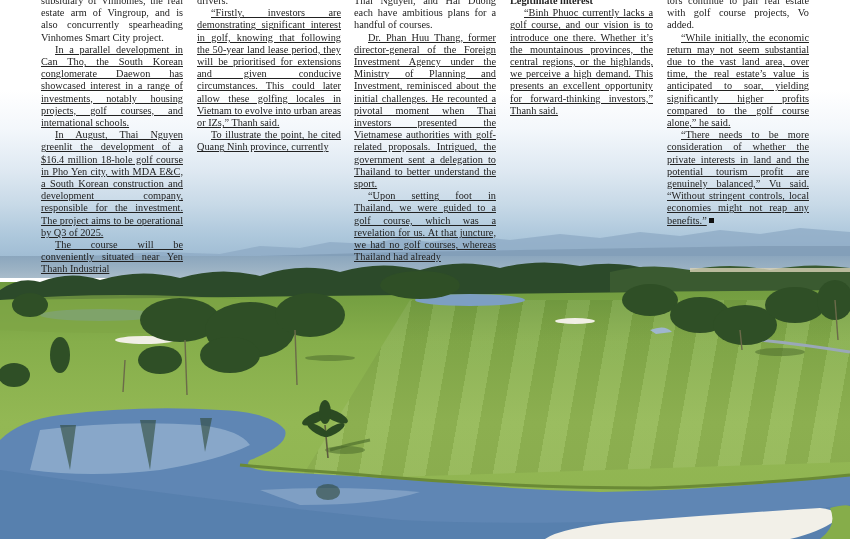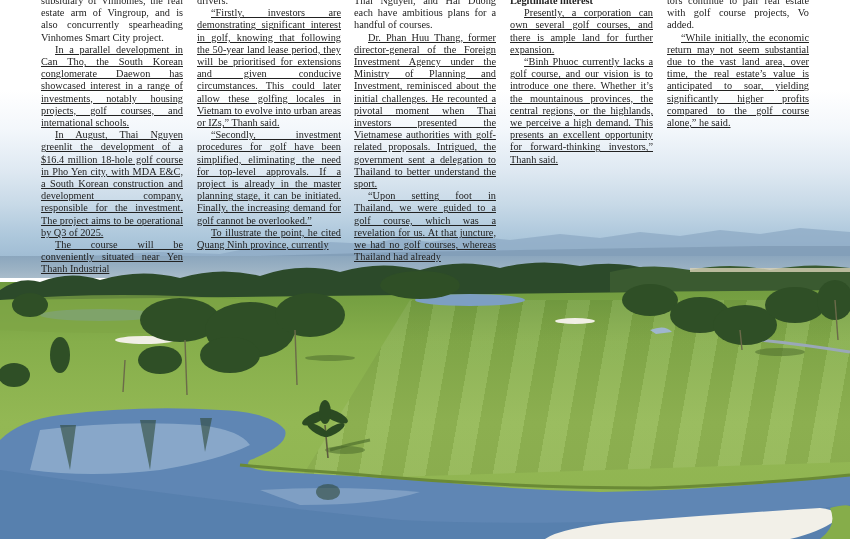--- a/index.html
+++ b/index.html
@@ -151,34 +151,33 @@
   <div class="col c1">
     <p>subsidiary of Vinhomes, the real estate arm of Vingroup, and is also concurrently spearheading Vinhomes Smart City project.</p>
     <p class="ind">In a parallel development in Can Tho, the South Korean conglomerate Daewon has showcased interest in a range of investments, notably housing projects, golf courses, and international schools.</p>
     <p class="ind">In August, Thai Nguyen greenlit the development of a $16.4 million 18-hole golf course in Pho Yen city, with MDA E&amp;C, a South Korean construction and development company, responsible for the investment. The project aims to be operational by Q3 of 2025.</p>
     <p class="ind">The course will be conveniently situated near Yen Thanh Industrial</p>
   </div>
 
   <div class="col c2">
     <p>drivers.</p>
     <p class="ind">“Firstly, investors are demonstrating significant interest in golf, knowing that following the 50-year land lease period, they will be prioritised for extensions and given conducive circumstances. This could later allow these golfing locales in Vietnam to evolve into urban areas or IZs,” Thanh said.</p>
-    <p class="ind">“Secondly, investment procedures for golf have been simplified, eliminating the need for top-level approvals. If a project is already in the master planning stage, it can be initiated. Finally, the increasing demand for golf cannot be overlooked.”</p>
     <p class="ind">To illustrate the point, he cited Quang Ninh province, currently</p>
   </div>
 
   <div class="col c3">
     <p>Thai Nguyen, and Hai Duong each have ambitious plans for a handful of courses.</p>
     <p class="ind">Dr. Phan Huu Thang, former director-general of the Foreign Investment Agency under the Ministry of Planning and Investment, reminisced about the initial challenges. He recounted a pivotal moment when Thai investors presented the Vietnamese authorities with golf-related proposals. Intrigued, the government sent a delegation to Thailand to better understand the sport.</p>
     <p class="ind">“Upon setting foot in Thailand, we were guided to a golf course, which was a revelation for us. At that juncture, we had no golf courses, whereas Thailand had already</p>
   </div>
 
   <div class="col c4">
     <p class="head">Legitimate interest</p>
-    <p class="ind">Presently, a corporation can own several golf courses, and there is ample land for further expansion.</p>
     <p class="ind">“Binh Phuoc currently lacks a golf course, and our vision is to introduce one there. Whether it’s the mountainous provinces, the central regions, or the highlands, we perceive a high demand. This presents an excellent opportunity for forward-thinking investors,” Thanh said.</p>
   </div>
 
   <div class="col c5">
     <p>tors continue to pair real estate with golf course projects, Vo added.</p>
     <p class="ind">“While initially, the economic return may not seem substantial due to the vast land area, over time, the real estate’s value is anticipated to soar, yielding significantly higher profits compared to the golf course alone,” he said.</p>
+    <p class="ind"><span>“There needs to be more consideration of whether the private interests in land and the potential tourism profit are genuinely balanced,” Vu said. “Without stringent controls, local economies might not reap any benefits.”</span><span class="endmark"></span></p>
   </div>
 
 </div>
 
 </body></html>

